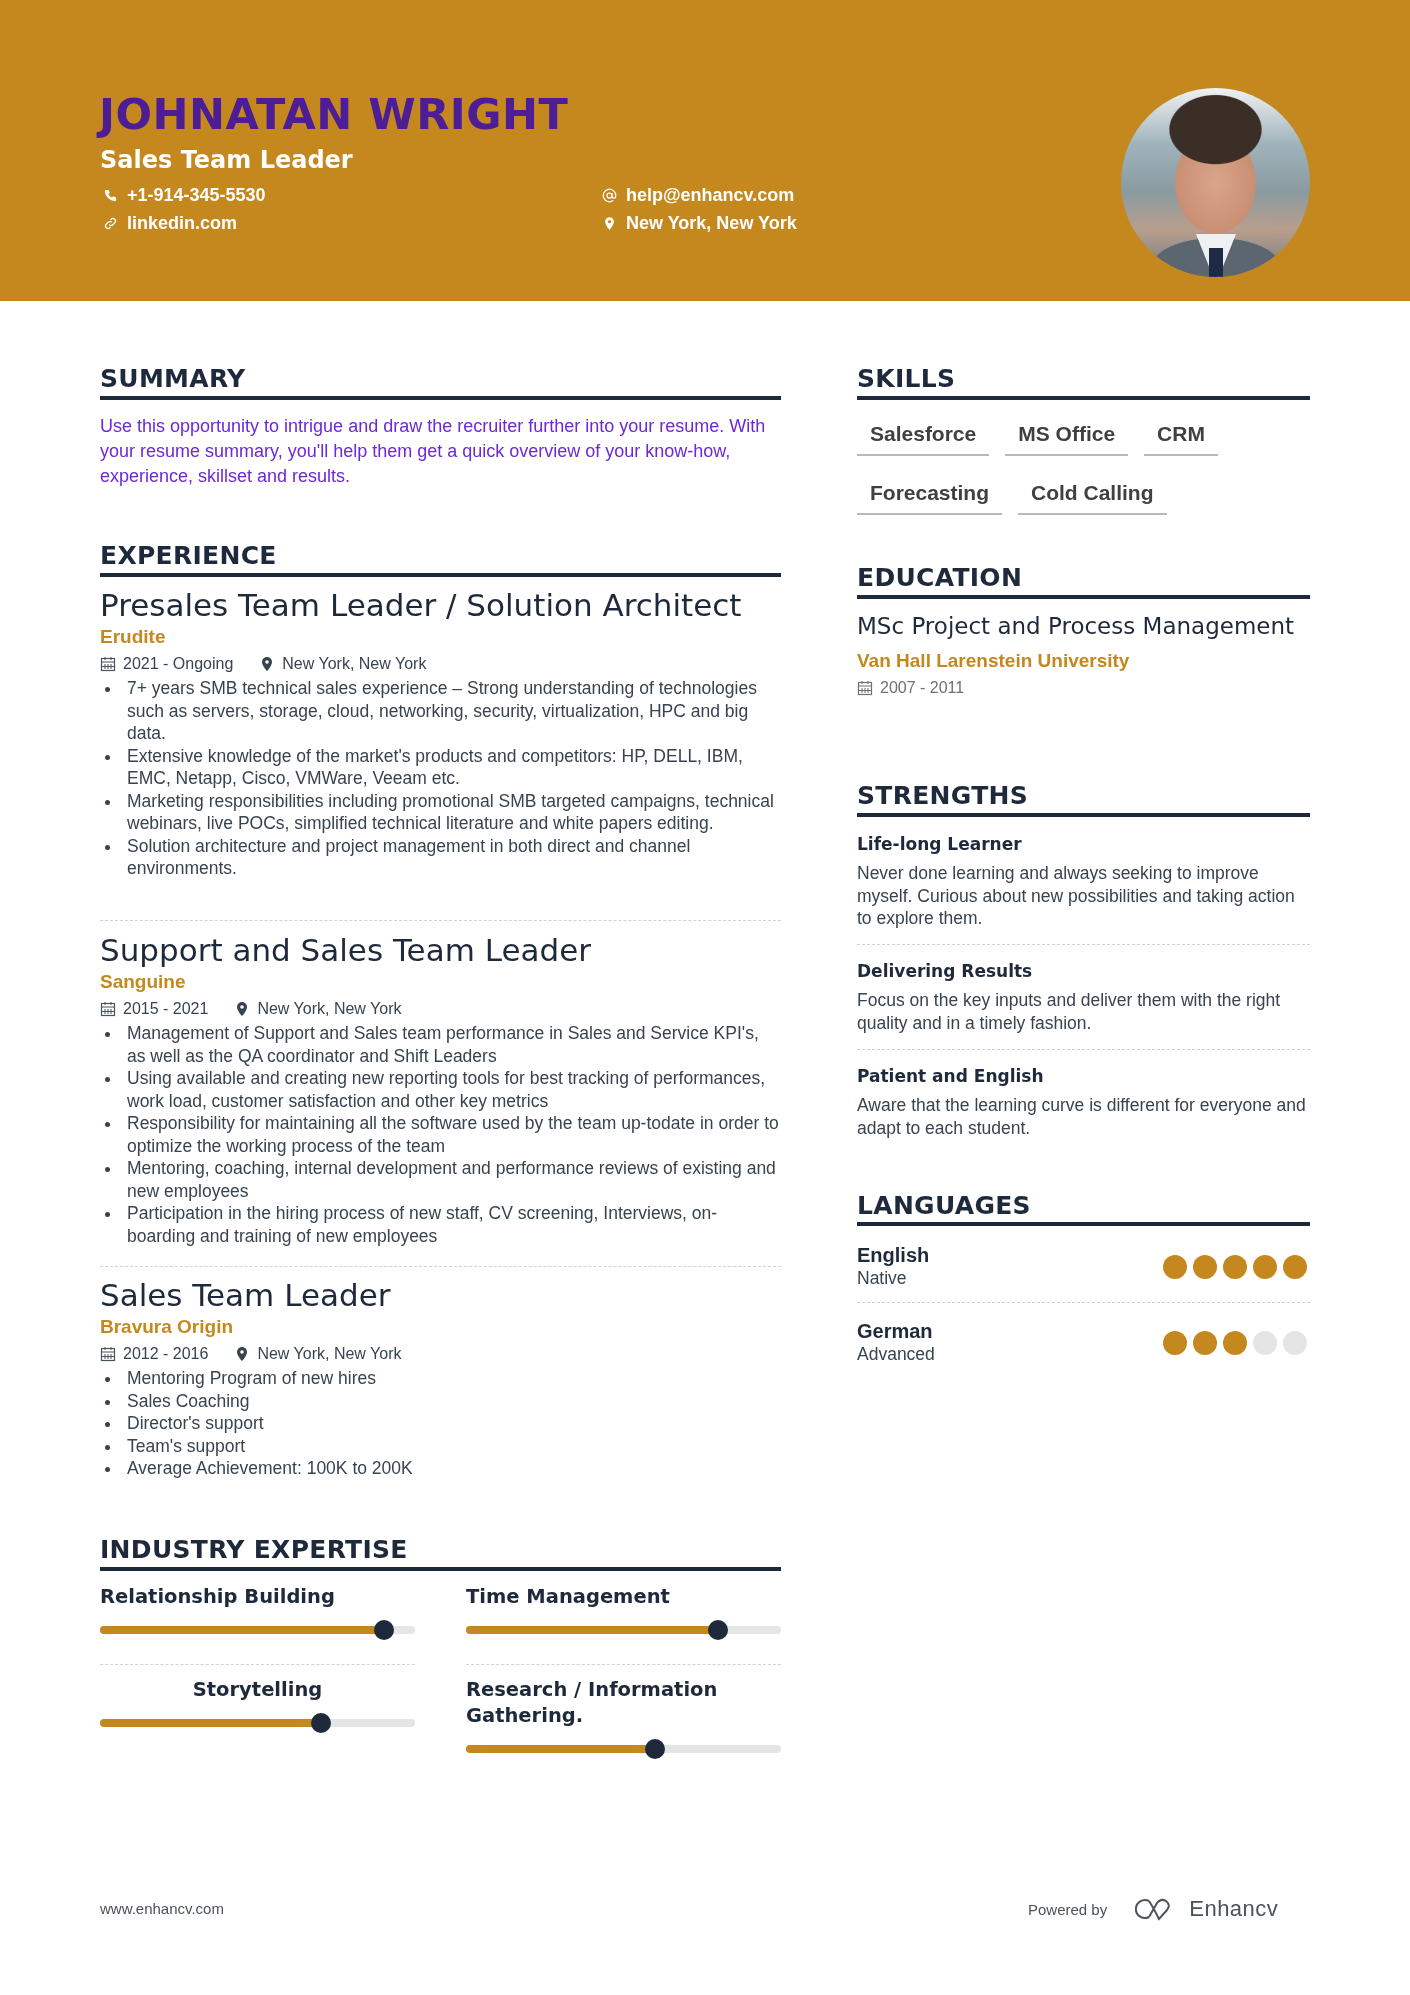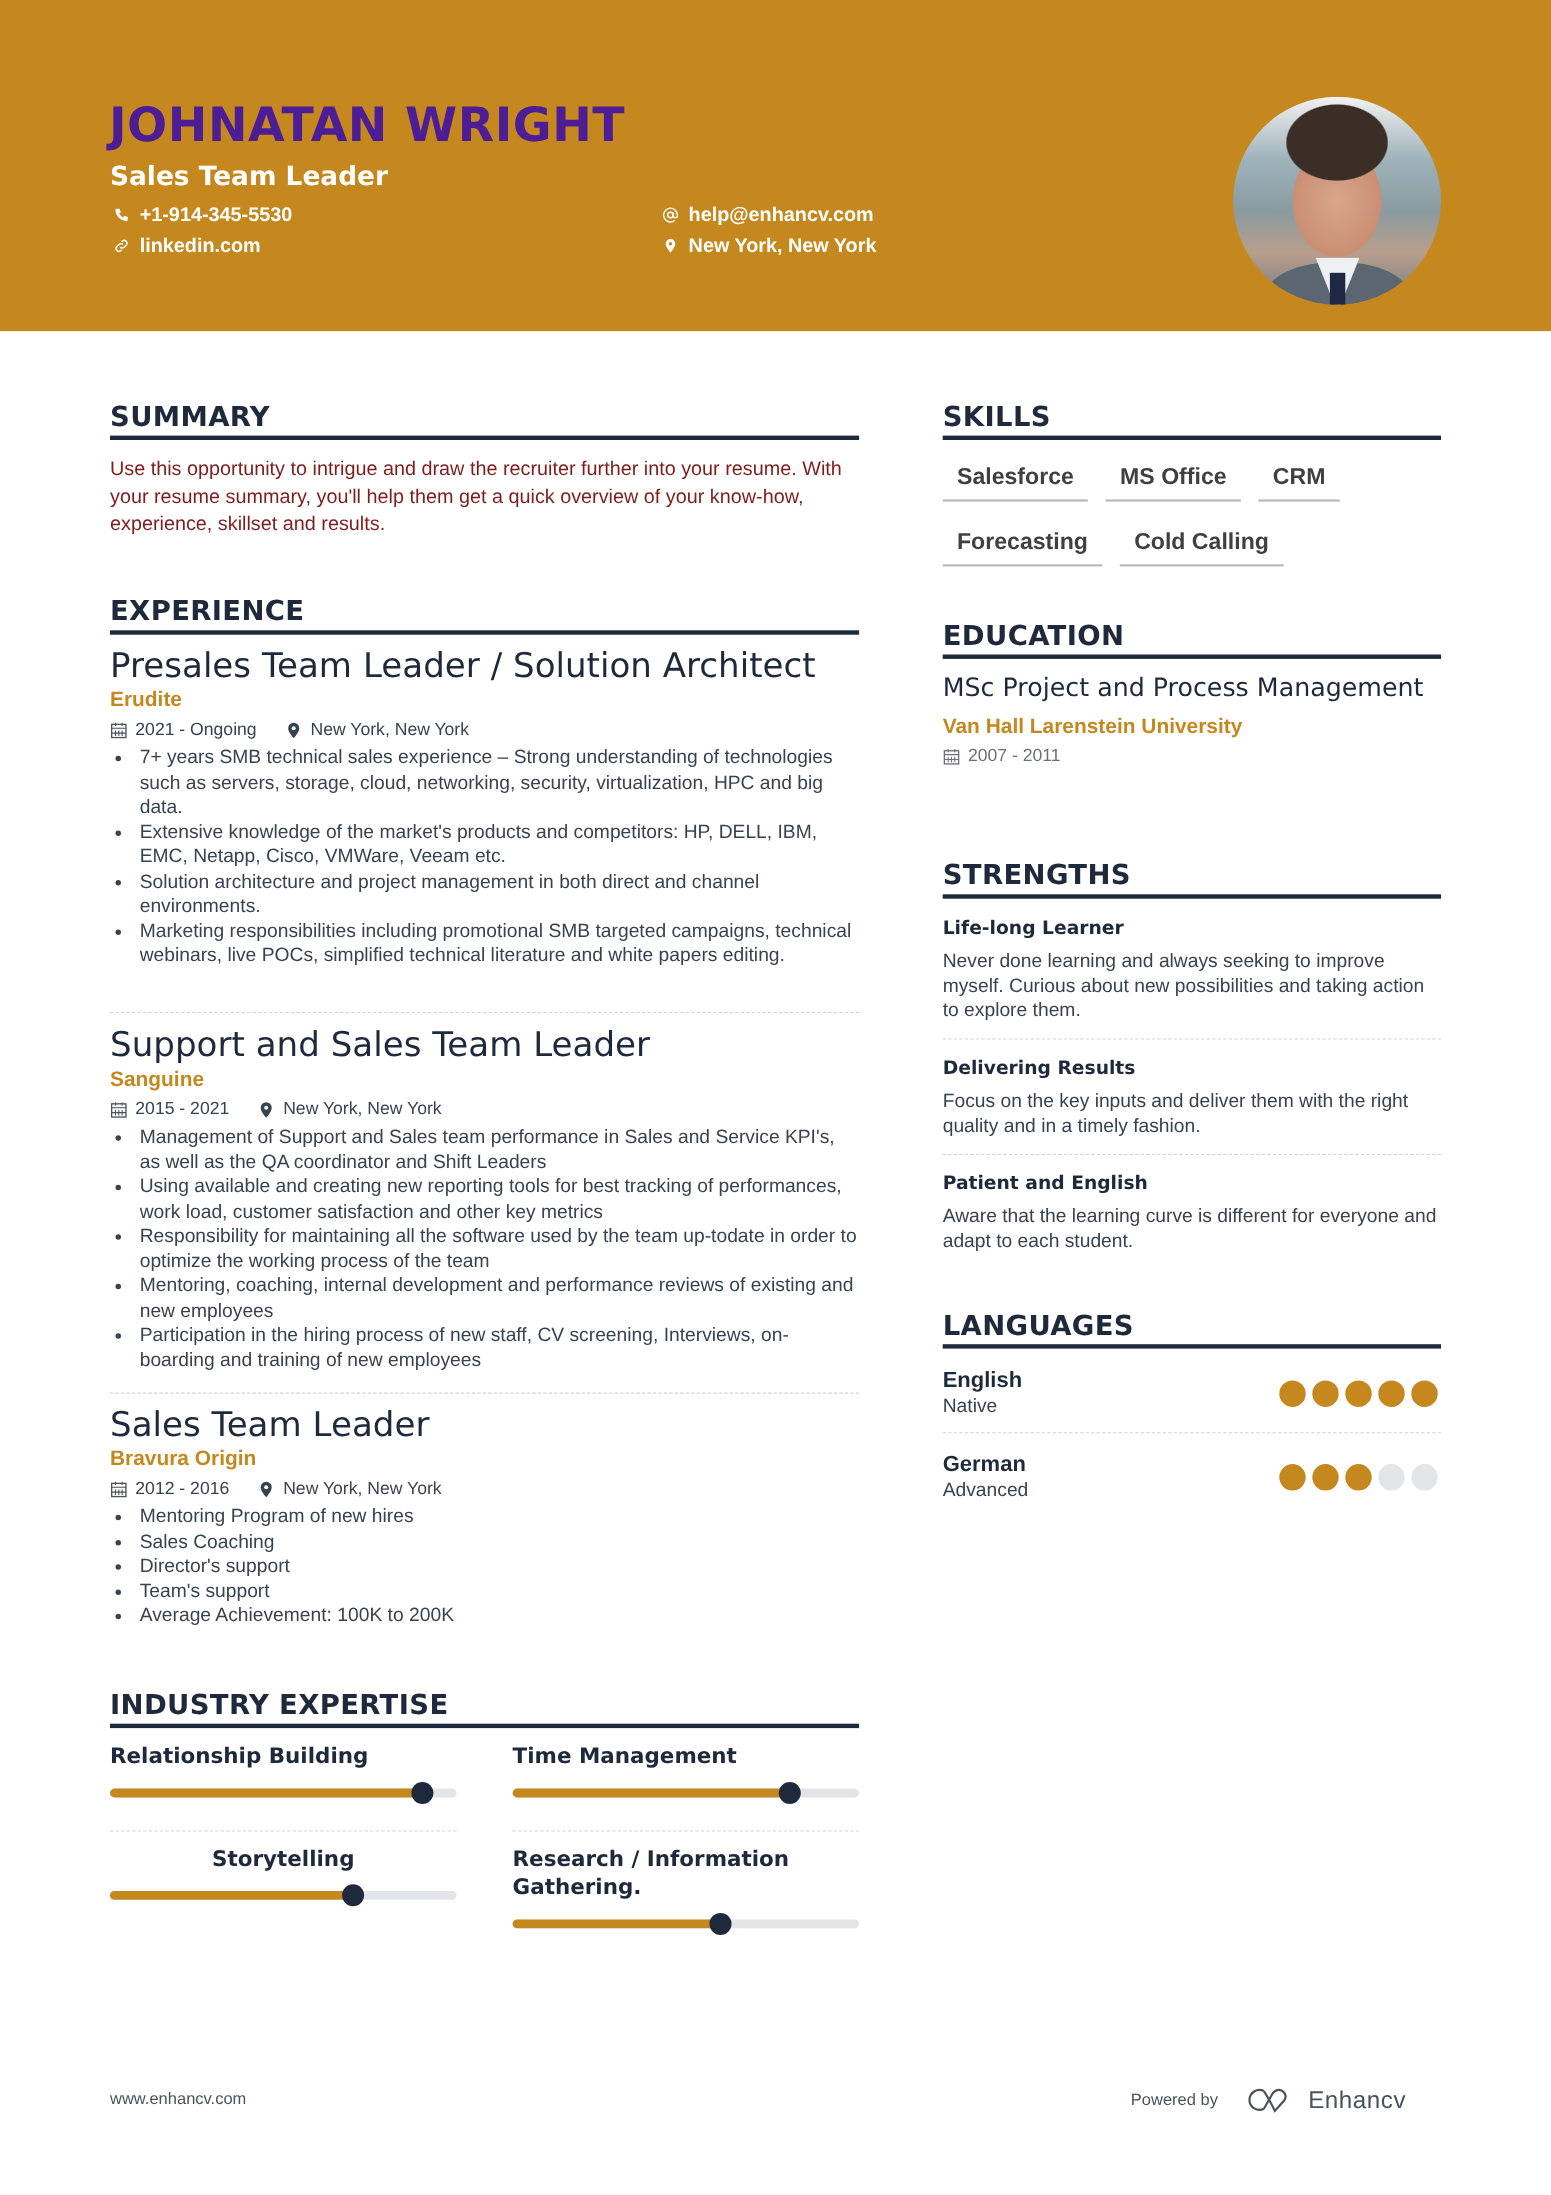--- a/index.html
+++ b/index.html
@@ -24,21 +24,21 @@
   .photo .suit { position: absolute; left: 30px; top: 150px; width: 130px; height: 60px; background: #5b6670; border-radius: 50% 50% 0 0; }
   .photo .shirt { position: absolute; left: 75px; top: 146px; width: 40px; height: 50px; background: #eef0f2; clip-path: polygon(0 0, 100% 0, 50% 100%); }
   .photo .tie { position: absolute; left: 88px; top: 160px; width: 14px; height: 40px; background: #1e2a45; }
 
   
   .sec-h { position: absolute; font-family: "DejaVu Sans", sans-serif; font-weight: bold; font-size: 25px; color: #1e2a3b; letter-spacing: 0.3px; line-height: 30px; }
   .sec-line { position: absolute; height: 4px; background: #1e2a3b; }
   .left-w { width: 681px; }
   .right-w { width: 453px; }
 
-  .body-txt { font-size: 18px; color: #7f1d1d; line-height: 25px; }
+  .body-txt { font-size: 18px; color: #6d28d9; line-height: 25px; }
   .summary { position: absolute; left: 100px; top: 414px; width: 680px; }
 
   .job { position: absolute; left: 100px; width: 681px; }
   .job-title { font-family: "DejaVu Sans", sans-serif; font-size: 31px; color: #1e2a3b; font-weight: normal; line-height: 30px; }
   .company { font-weight: bold; font-size: 19px; color: #c4881f; margin-top: 5px; line-height: 24px; }
   .meta { display: flex; align-items: center; font-size: 16px; color: #384350; margin-top: 5px; line-height: 20px; }
   .meta .ic { width: 16px; height: 16px; margin-right: 7px; display: inline-flex; }
   .meta .ic svg { width: 16px; height: 16px; }
   .meta .loc { margin-left: 26px; display: flex; align-items: center; }
   .bullets { list-style: none; margin-top: 3px; }
@@ -156,22 +156,22 @@
             <path d="M8 1a5 5 0 0 0-5 5c0 4 5 9 5 9s5-5 5-9a5 5 0 0 0-5-5z" fill="#384350"></path>
             <circle cx="8" cy="6" r="1.8" fill="#fff"></circle>
           </svg>
         </span>
         <span>New York, New York</span>
       </span>
   </div>
   <ul class="bullets">
     <li>7+ years SMB technical sales experience – Strong understanding of technologies such as servers, storage, cloud, networking, security, virtualization, HPC and big data.</li>
     <li>Extensive knowledge of the market's products and competitors: HP, DELL, IBM, EMC, Netapp, Cisco, VMWare, Veeam etc.</li>
+    <li>Marketing responsibilities including promotional SMB targeted campaigns, technical webinars, live POCs, simplified technical literature and white papers editing.</li>
     <li>Solution architecture and project management in both direct and channel environments.</li>
-    <li>Marketing responsibilities including promotional SMB targeted campaigns, technical webinars, live POCs, simplified technical literature and white papers editing.</li>
   </ul>
 </div>
 <div class="dash" style="top:920px;"></div>
 
 <div class="job" style="top:935px;">
   <div class="job-title">Support and Sales Team Leader</div>
   <div class="company">Sanguine</div>
   <div class="meta">
     <span class="ic">
         <svg viewBox="0 0 16 16">

